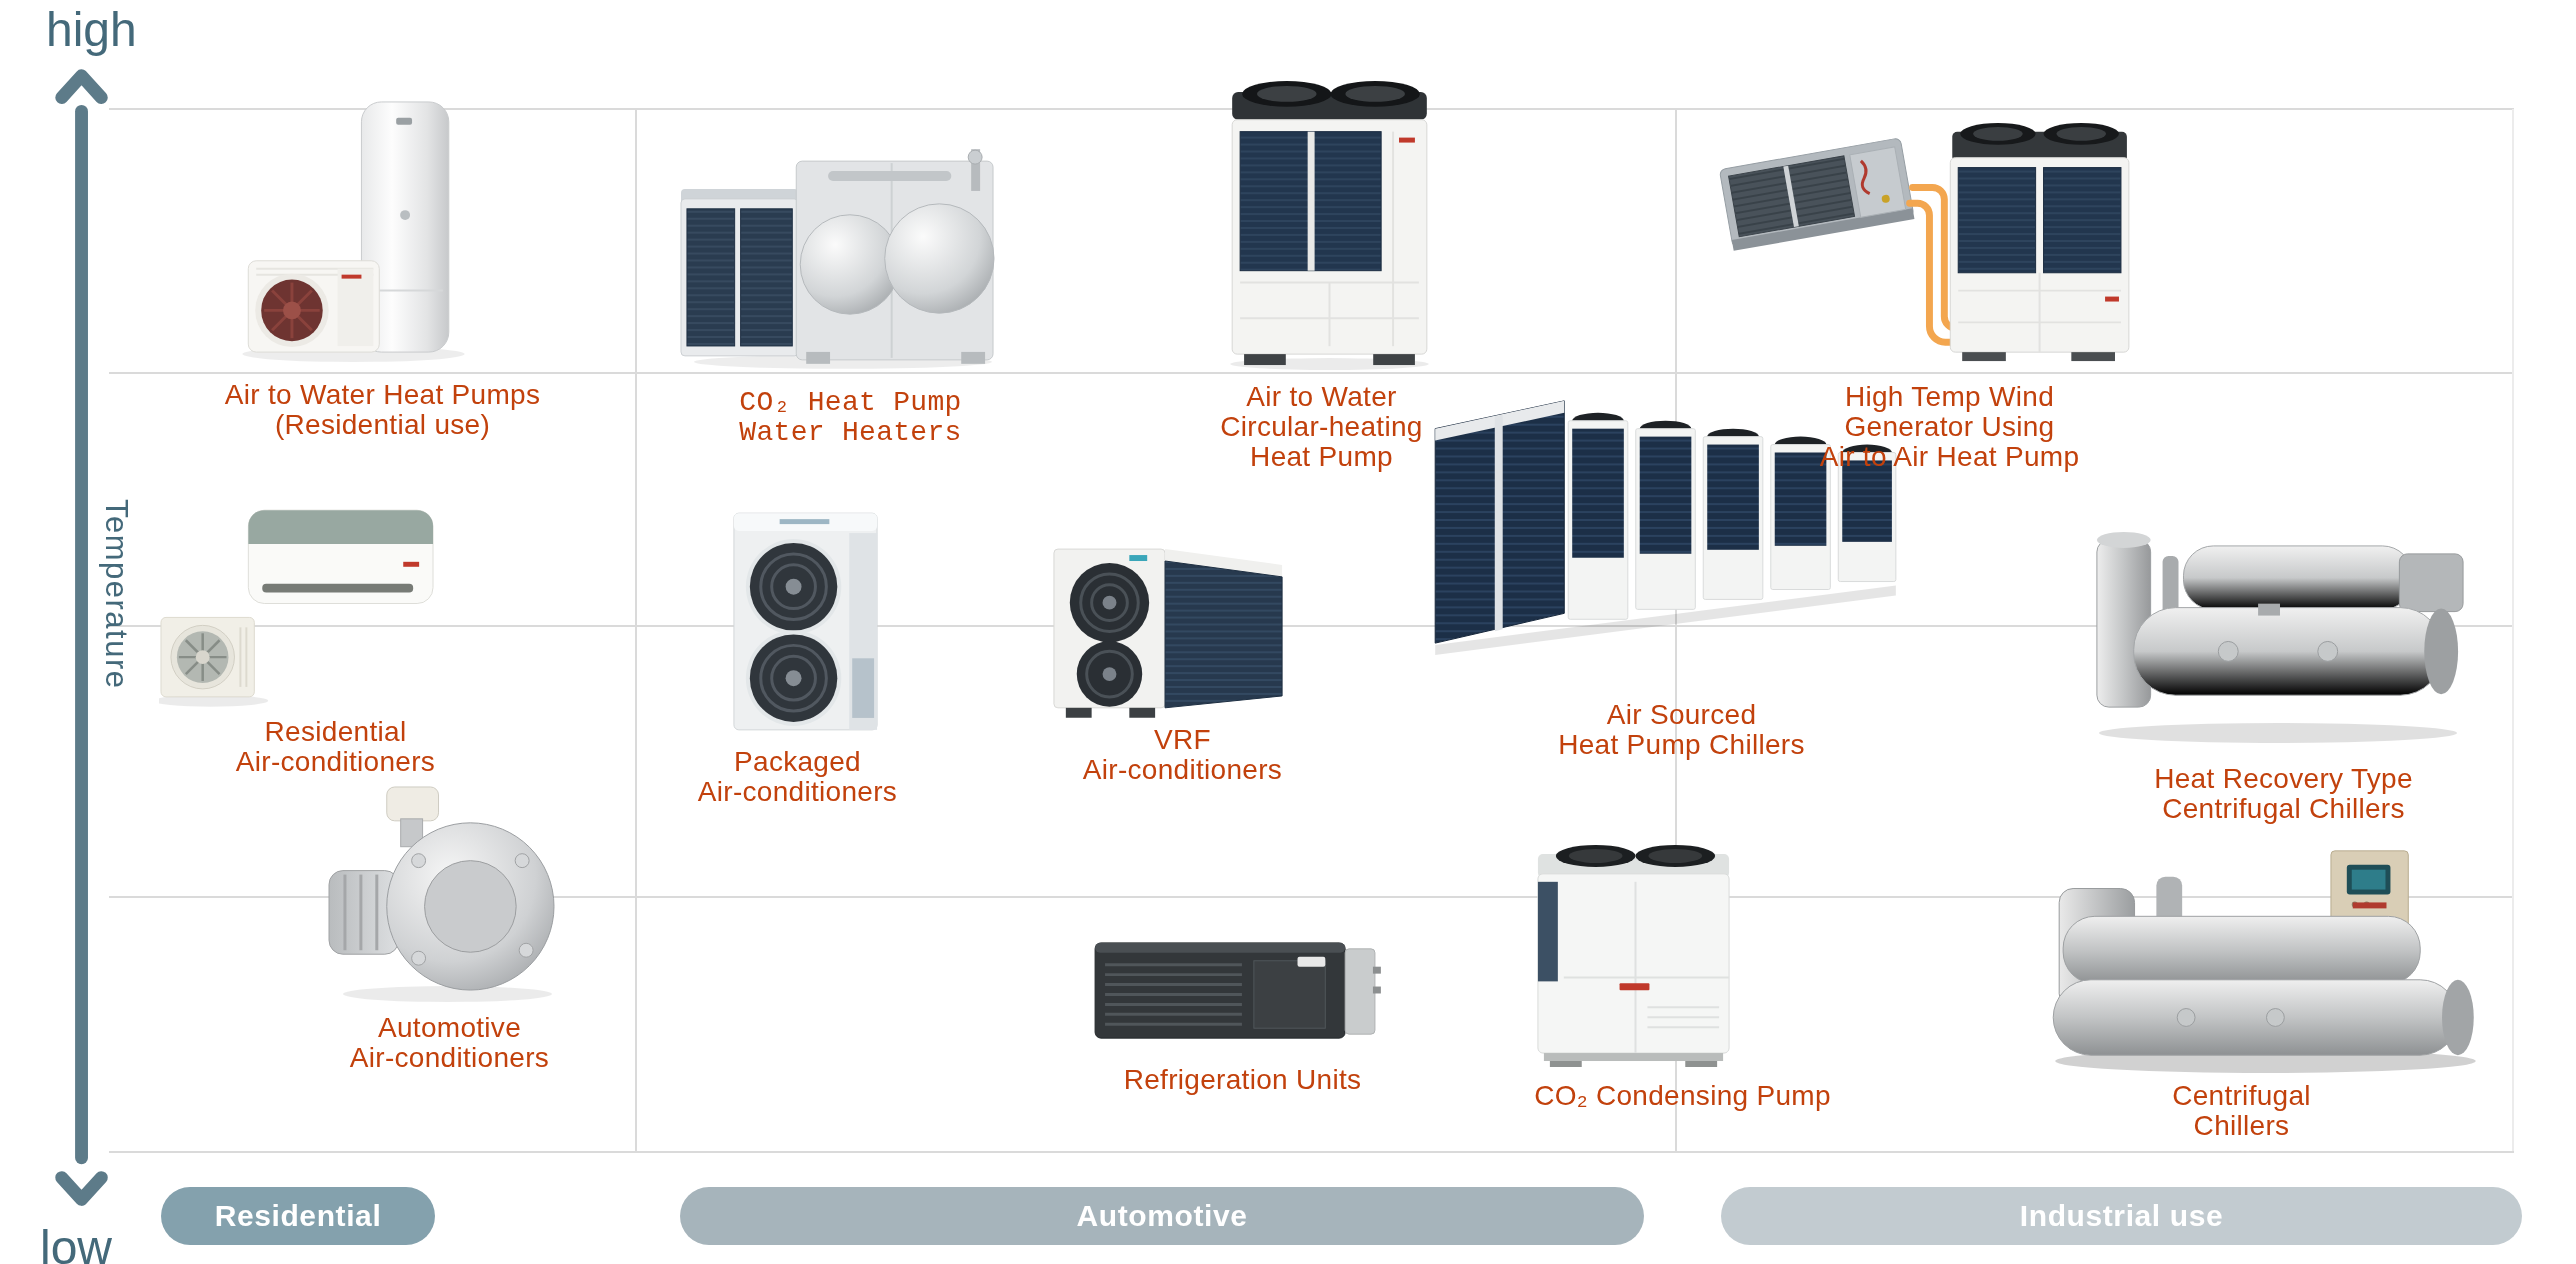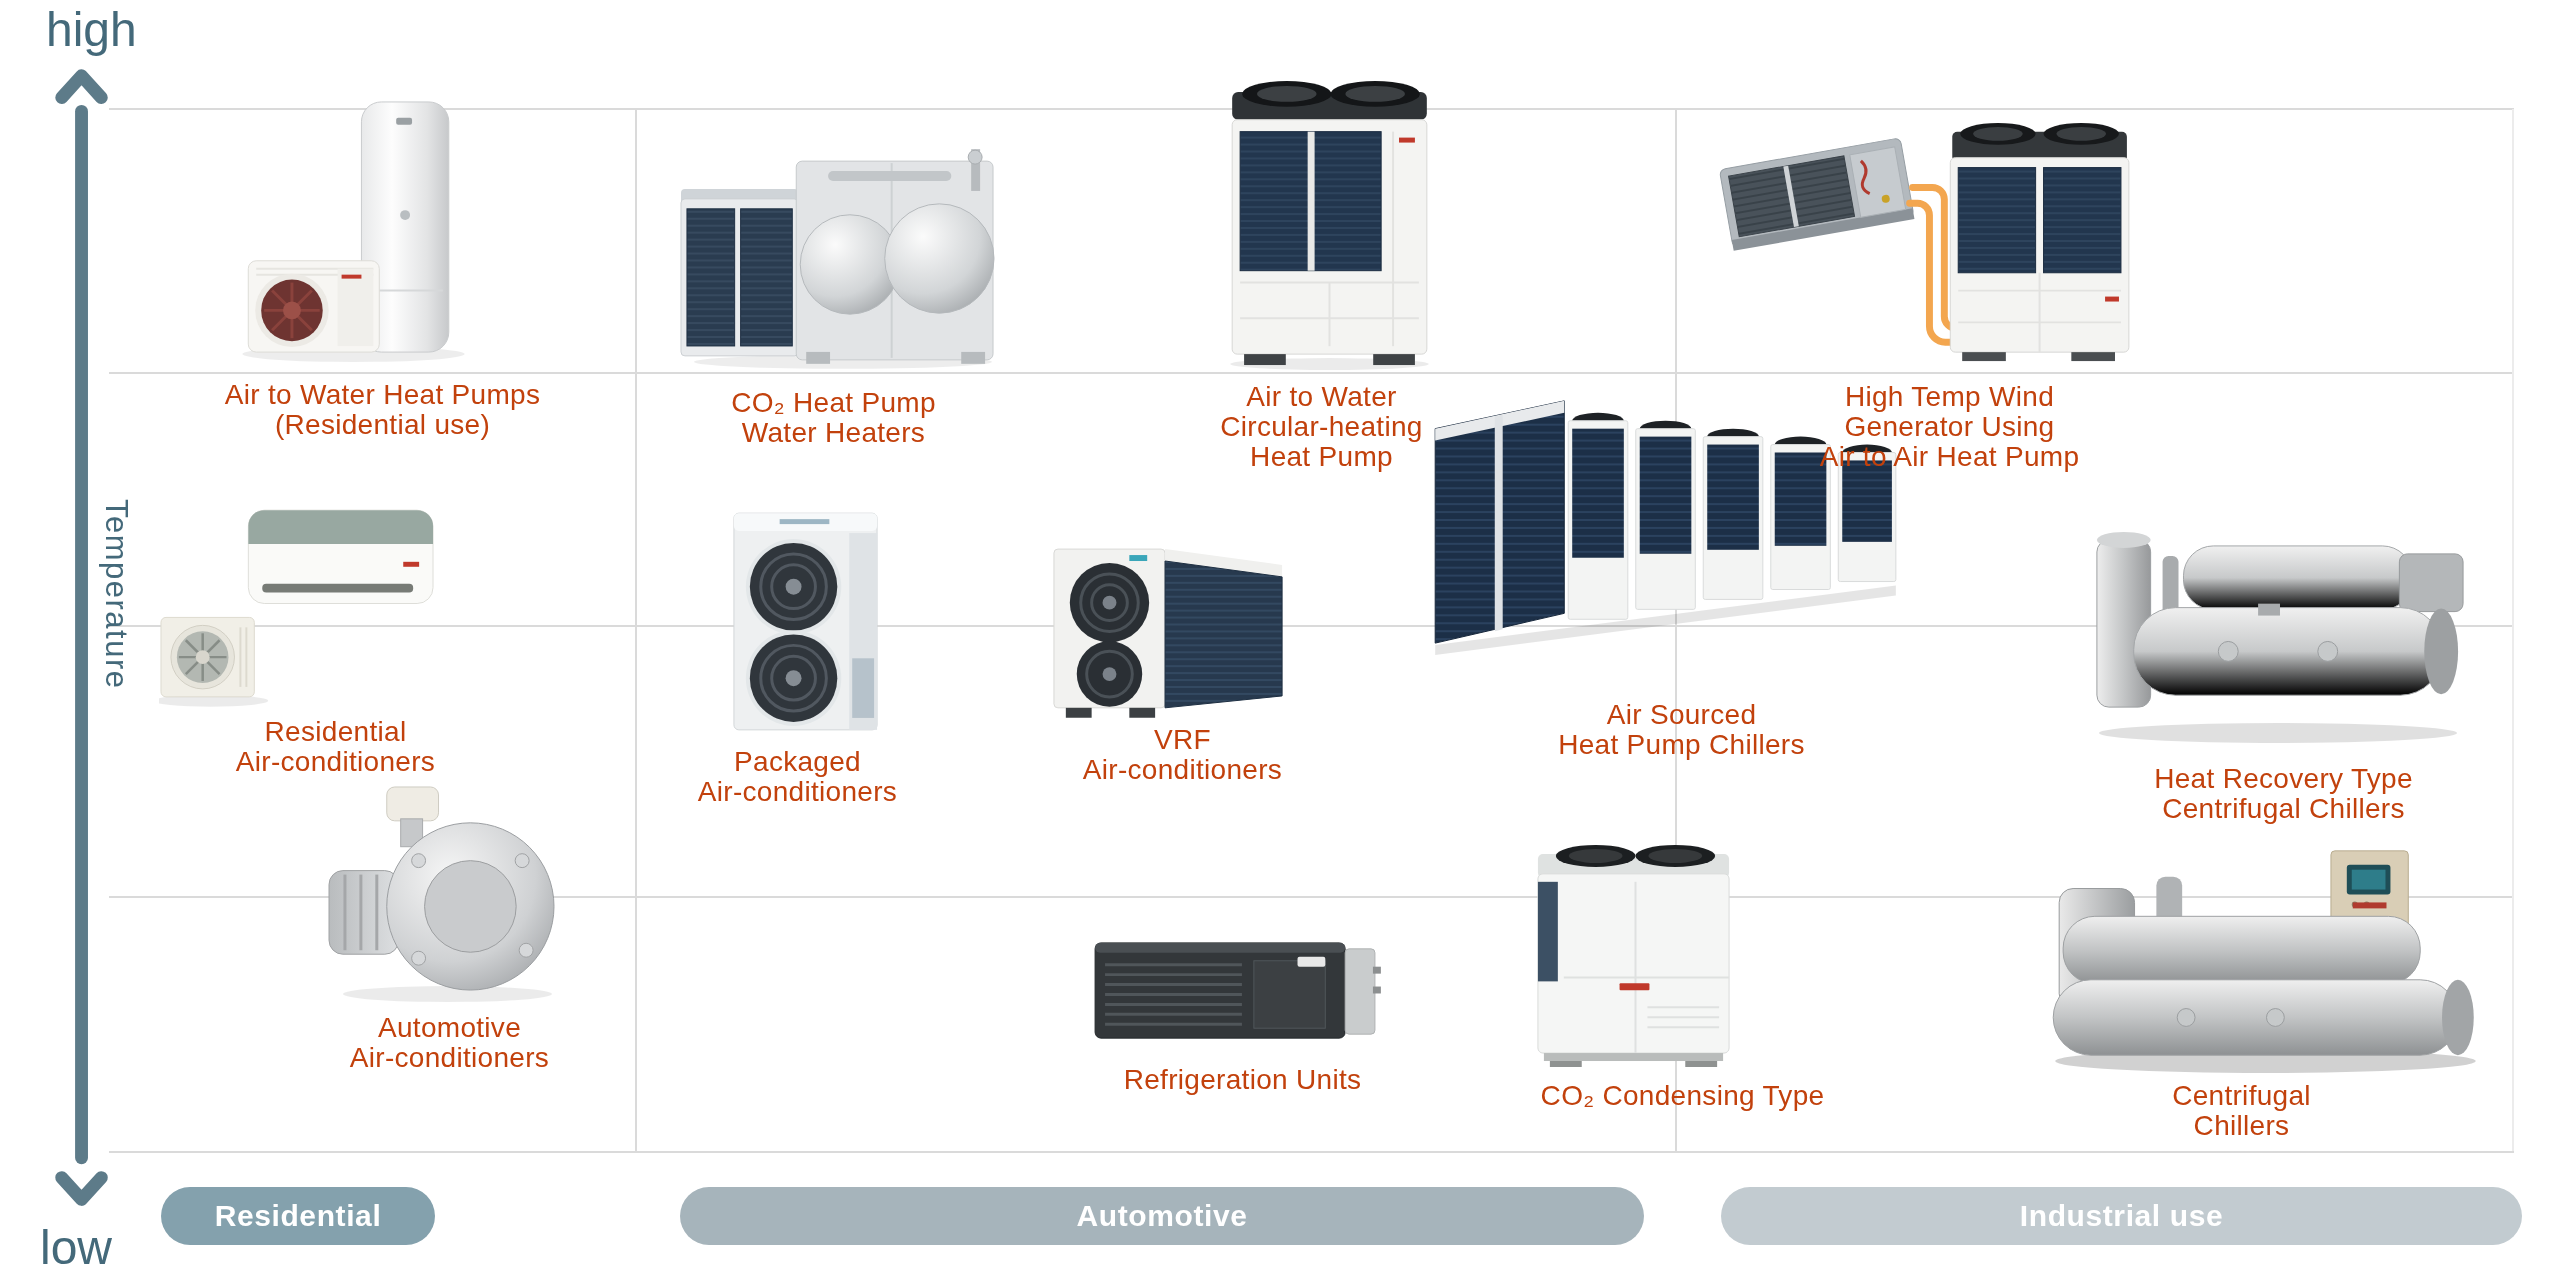--- a/index.html
+++ b/index.html
@@ -400,42 +400,42 @@
       <rect x="16" y="148" width="408" height="76" rx="38" fill="url(#g13h)" stroke="#9da0a2"></rect>
       <ellipse cx="424" cy="186" rx="16" ry="38" fill="#a2a5a7"></ellipse>
       <circle cx="150" cy="186" r="9" fill="#c6c9ca" stroke="#9a9d9f"></circle>
       <circle cx="240" cy="186" r="9" fill="#c6c9ca" stroke="#9a9d9f"></circle>
       <rect x="318" y="70" width="34" height="6" fill="#b03a2e"></rect>
     </svg>
   </div>
 
   <div class="product-label" style="left:124px;top:380px;">Air to Water Heat Pumps
 (Residential use)</div>
-  <div class="product-label" style="left:575px;top:388px;">CO₂ Heat Pump
+  <div class="product-label" style="left:592px;top:388px;font-family:Liberation Mono, monospace;">CO₂ Heat Pump
 Water Heaters</div>
   <div class="product-label" style="left:1063px;top:382px;">Air to Water
 Circular-heating
 Heat Pump</div>
   <div class="product-label" style="left:1691px;top:382px;">High Temp Wind
 Generator Using
 Air to Air Heat Pump</div>
   <div class="product-label" style="left:77px;top:717px;">Residential
 Air-conditioners</div>
   <div class="product-label" style="left:539px;top:747px;">Packaged
 Air-conditioners</div>
   <div class="product-label" style="left:924px;top:725px;">VRF
 Air-conditioners</div>
   <div class="product-label" style="left:1423px;top:700px;">Air Sourced
 Heat Pump Chillers</div>
   <div class="product-label" style="left:2025px;top:764px;">Heat Recovery Type
 Centrifugal Chillers</div>
   <div class="product-label" style="left:191px;top:1013px;">Automotive
 Air-conditioners</div>
   <div class="product-label" style="left:984px;top:1065px;">Refrigeration Units</div>
-  <div class="product-label" style="left:1424px;top:1081px;">CO₂ Condensing Type</div>
+  <div class="product-label" style="left:1424px;top:1081px;">CO₂ Condensing Pump</div>
   <div class="product-label" style="left:1983px;top:1081px;">Centrifugal
 Chillers</div>
 
   <div class="pill" style="left: 161px; width: 274px; background: rgb(132, 161, 173);">
     <span>Residential</span>
   </div>
   <div class="pill" style="left: 680px; width: 964px; background: rgb(166, 180, 187);">
     <span>Automotive</span>
   </div>
   <div class="pill" style="left: 1721px; width: 801px; background: rgb(194, 203, 208);">

